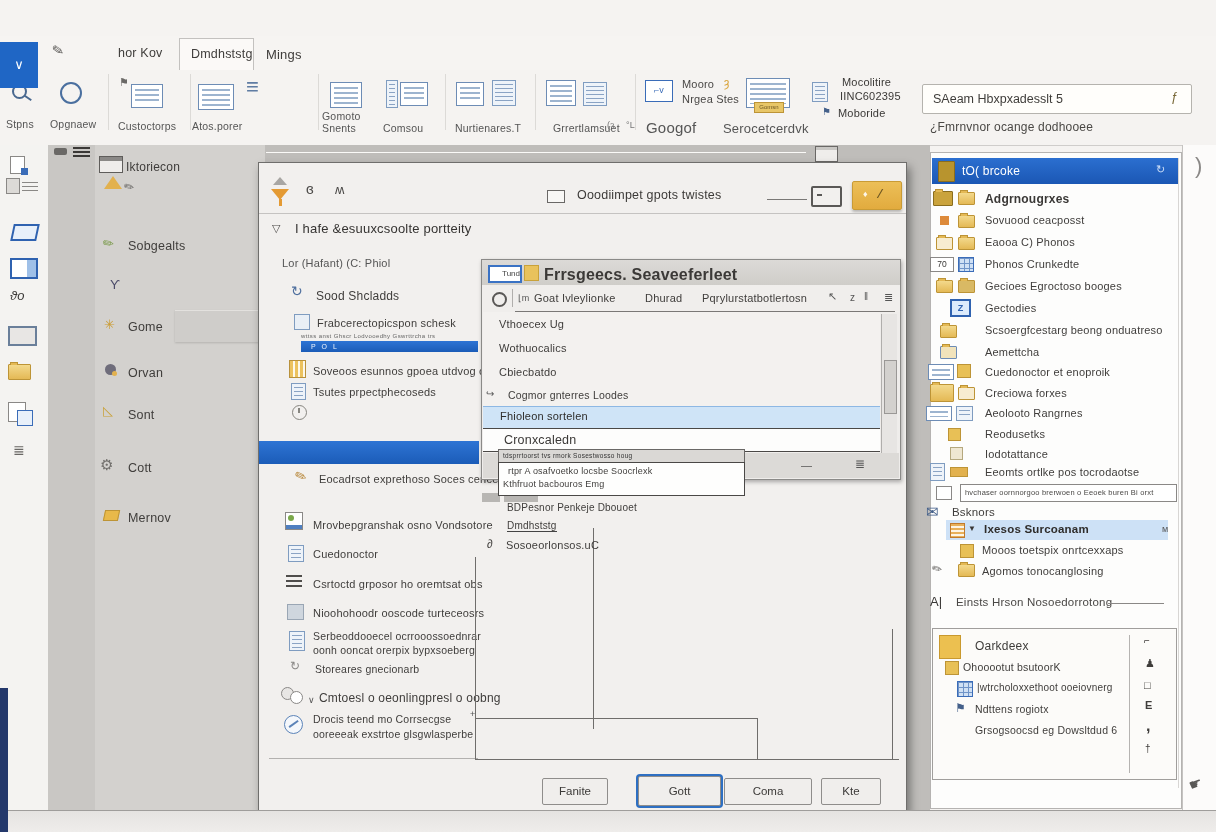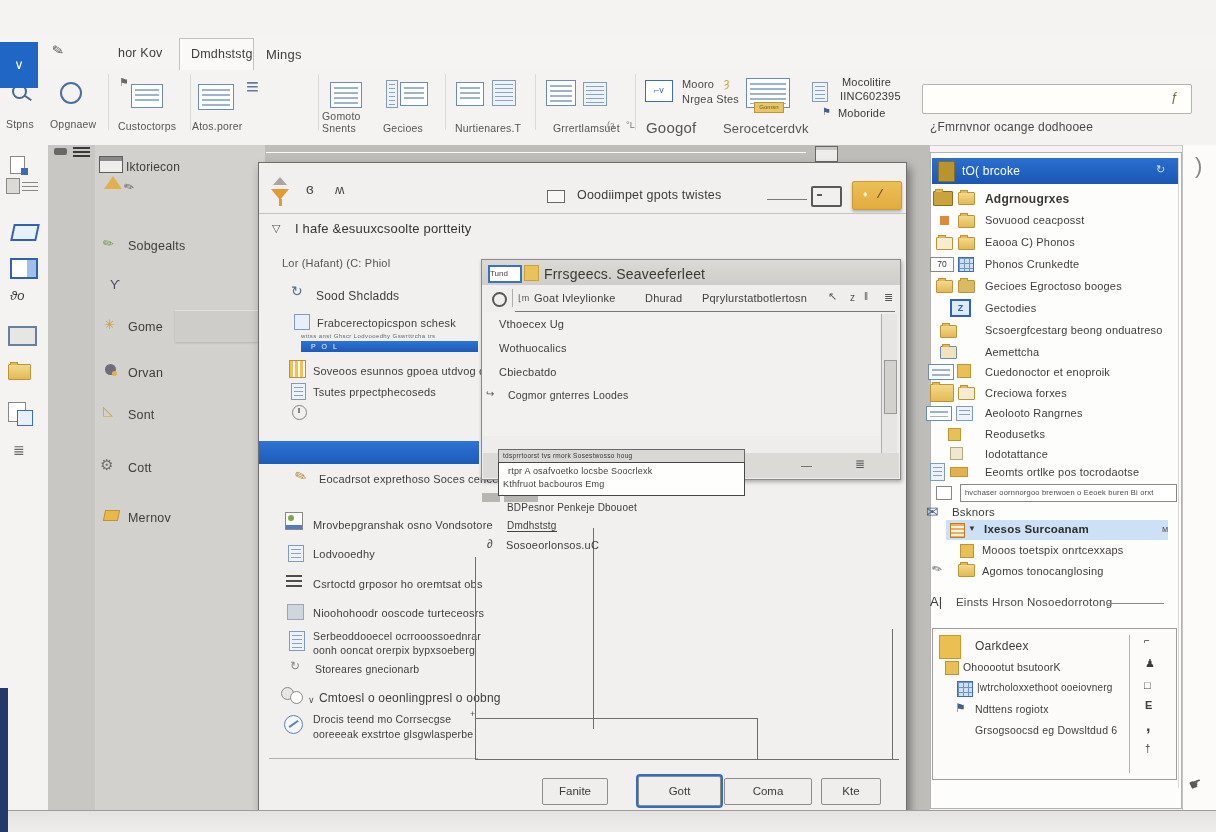--- a/index.html
+++ b/index.html
@@ -65,21 +65,21 @@
     <div class="card a" style="left:198px;top:14px;width:34px;height:24px"></div>
     <span class="t a" style="left:246px;top:4px;font-size:22px;color:#5f7ca3">≡</span>
     <div class="t a" style="left:192px;top:50px;font-size:10.5px;color:#555">Atos.porer</div>
     <div class="vsep a" style="left:318px;top:4px"></div>
 
     <div class="card a" style="left:330px;top:12px;width:30px;height:24px"></div>
     <div class="t a" style="left:322px;top:40px;width:58px;font-size:10.5px;color:#555;white-space:normal;line-height:12px">Gomoto Snents</div>
 
     <div class="docic a" style="left:386px;top:10px;width:10px;height:26px"></div>
     <div class="card a" style="left:400px;top:12px;width:26px;height:22px"></div>
-    <div class="t a" style="left:383px;top:52px;font-size:10.5px;color:#555">Gecioes</div>
+    <div class="t a" style="left:383px;top:52px;font-size:10.5px;color:#555">Comsou</div>
     <div class="vsep a" style="left:445px;top:4px"></div>
 
     <div class="card a" style="left:456px;top:12px;width:26px;height:22px"></div>
     <div class="docic a" style="left:492px;top:10px;width:22px;height:24px"></div>
     <div class="t a" style="left:455px;top:52px;font-size:10.5px;color:#555">Nurtienares.T</div>
     <div class="vsep a" style="left:535px;top:4px"></div>
 
     <div class="card a" style="left:546px;top:10px;width:28px;height:24px"></div>
     <div class="docic a" style="left:583px;top:12px;width:22px;height:22px"></div>
     <div class="t a" style="left:553px;top:52px;font-size:10.5px;color:#555">Grrertlamsuet</div>
@@ -96,20 +96,21 @@
     <div class="a" style="left:754px;top:32px;width:28px;height:9px;background:#e8c667;border:1px solid #bd9436;font-size:6px;color:#6b5420;text-align:center;line-height:9px">Gomsn</div>
     <div class="t a" style="left:723px;top:51px;font-size:13px;color:#555">Serocetcerdvk</div>
 
     <div class="docic a" style="left:812px;top:12px;width:14px;height:18px"></div>
     <div class="t a" style="left:842px;top:6px;font-size:11px;color:#3a3836">Mocolitire</div>
     <div class="t a" style="left:840px;top:20px;font-size:11px;color:#3a3836">IINC602395</div>
     <span class="t a" style="left:822px;top:36px;font-size:10px;color:#44608a">⚑</span>
     <div class="t a" style="left:838px;top:37px;font-size:11px;color:#3a3836">Moboride</div>
 
     <div class="a" style="left:922px;top:14px;width:268px;height:28px;background:#fffefb;border:1.5px solid #b5b3ae;border-radius:2px">
+      <input class="a" style="left: 8px; top: 3px; width: 230px; height: 19px; border: none; outline: none; background: transparent; font-family: &quot;Liberation Sans&quot;, sans-serif; font-size: 12.5px; color: rgb(63, 61, 58);" value="SAeam Hbxpxadesslt 5">
       <span class="t a" style="left:248px;top:4px;font-size:13px;color:#7a6a3a">ƒ</span>
     </div>
     <div class="t a" style="left:930px;top:50px;font-size:12px;color:#4a4845">¿Fmrnvnor ocange dodhooee</div>
   </div>
 
   <div class="a" style="left:0;top:145px;width:48px;height:665px;background:#f4f3f1"></div>
   <div class="a" style="left:48px;top:145px;width:47px;height:665px;background:#c9c7c4"></div>
   <div class="a" style="left:95px;top:145px;width:170px;height:665px;background:#d3d1ce"></div>
   <div class="a" style="left:265px;top:145px;width:665px;height:665px;background:#bfbdba"></div>
   <div class="a" style="left:1182px;top:145px;width:34px;height:665px;background:#fcfbfa;border-left:1px solid #c5c3c1">
@@ -293,21 +294,21 @@
     </div>
     <div class="a" style="left:0;top:278px;width:220px;height:23px;background:linear-gradient(#2e74d4,#1b5cb8)"></div>
     <span class="t a" style="left:36px;top:305px;font-size:14px;color:#b8883c;transform:rotate(-20deg)">✎</span>
     <span class="t a" style="left:60px;top:310px;font-size:11px">Eocadrsot exprethoso Soces cence</span>
     <div class="a" style="left:26px;top:349px;width:16px;height:16px;border:1px solid #8a8886;background:#fff">
       <div class="a" style="left:2px;top:2px;width:6px;height:6px;background:#7aa84a;border-radius:50%"></div>
       <div class="a" style="left:0;bottom:0;width:100%;height:4px;background:#4f7fc0"></div>
     </div>
     <span class="t a" style="left:54px;top:356px;font-size:11px">Mrovbepgranshak osno Vondsotore</span>
     <div class="docic" style="left:29px;top:382px;width:14px;height:15px"></div>
-    <span class="t a" style="left:54px;top:385px;font-size:11px">Lodvooedhy</span>
+    <span class="t a" style="left:54px;top:385px;font-size:11px">Cuedonoctor</span>
     <div class="a" style="left:27px;top:412px;width:16px;height:14px;background:repeating-linear-gradient(to bottom,#4f4d4b 0 2px,transparent 2px 5px)"></div>
     <span class="t a" style="left:54px;top:415px;font-size:11px">Csrtoctd grposor ho oremtsat obs</span>
     <div class="a" style="left:28px;top:441px;width:15px;height:14px;background:#cfd6de;border:1px solid #9aa6b4"></div>
     <span class="t a" style="left:54px;top:444px;font-size:11px">Nioohohoodr ooscode turteceosrs</span>
     <div class="docic" style="left:30px;top:468px;width:14px;height:18px"></div>
     <span class="t a" style="left:54px;top:467px;font-size:10.5px">Serbeoddooecel ocrrooossoednrar</span>
     <span class="t a" style="left:54px;top:481px;font-size:10.5px">oonh ooncat orerpix bypxsoeberg</span>
     <span class="t a" style="left:31px;top:496px;font-size:12px;color:#8a8886">↻</span>
     <span class="t a" style="left:56px;top:500px;font-size:10.5px">Storeares gnecionarb</span>
     <div class="a" style="left:22px;top:524px;width:11px;height:11px;border:1.5px solid #8a8886;border-radius:50%;background:#e8e6e4"></div>
@@ -329,43 +330,49 @@
     <div class="hl-line" style="left:216px;top:394px;width:1px;height:202px"></div>
     <div class="hl-line" style="left:334px;top:365px;width:1px;height:201px"></div>
     <div class="hl-line" style="left:216px;top:555px;width:283px;height:1px"></div>
     <div class="hl-line" style="left:498px;top:555px;width:1px;height:42px"></div>
     <div class="hl-line" style="left:216px;top:596px;width:424px;height:1px"></div>
     <div class="hl-line" style="left:633px;top:466px;width:1px;height:131px"></div>
     <span class="t a" style="left:211px;top:546px;font-size:9px;color:#555">+</span>
 
     <div class="a" style="left:222px;top:96px;width:418px;height:219px;background:#efedeb;border:1px solid #8b8a88;box-shadow:1px 2px 4px rgba(0,0,0,.3)">
       <div class="a" style="left:0;top:0;width:100%;height:25px;background:linear-gradient(#dcdad7,#cfcdc9)">
-        <div class="a" style="left:6px;top:5px;width:30px;height:14px;background:#fff;border:2px solid #3a72c4;font-size:8px;text-align:left;line-height:14px;color:#444">Tund</div>
+        <div class="a" style="left:6px;top:5px;width:30px;height:14px;background:#fff;border:2px solid #3a72c4;font-size:8px;text-align:right;line-height:14px;color:#444">Tund</div>
         <div class="a" style="left:42px;top:5px;width:13px;height:14px;background:#e9c25c;border:1px solid #c9a23a"></div>
-        <span class="t a" style="left:62px;top:6px;font-size:14px;font-weight:normal;color:#3b3937">Frrsgeecs. Seaveeferleet</span>
+        <span class="t a" style="left:62px;top:6px;font-size:16px;font-weight:bold;color:#3b3937">Frrsgeecs. Seaveeferleet</span>
       </div>
       <div class="a" style="left:0;top:25px;width:100%;height:27px;background:#f0eeec">
         <div class="ring" style="left:10px;top:7px;width:11px;height:11px;border-color:#5a5856"></div>
         <div class="a" style="left:30px;top:4px;width:1px;height:18px;background:#b0aeac"></div>
         <span class="t a" style="left:36px;top:8px;font-size:9px;color:#555">⌊m</span>
         <span class="t a" style="left:52px;top:7px;font-size:11px">Goat Ivleylionke</span>
         <span class="t a" style="left:163px;top:7px;font-size:11px">Dhurad</span>
         <span class="t a" style="left:220px;top:7px;font-size:11px">Pqrylurstatbotlertosn</span>
         <span class="t a" style="left:346px;top:5px;font-size:11px;color:#555">↖</span>
         <span class="t a" style="left:368px;top:7px;font-size:10px;color:#555">z</span>
         <span class="t a" style="left:382px;top:6px;font-size:10px;color:#555">‖</span>
         <span class="t a" style="left:402px;top:6px;font-size:11px;color:#555">≣</span>
         <div class="a" style="left:33px;top:26px;width:380px;height:1px;background:#7a7876"></div>
       </div>
       <div class="a" style="left:1px;top:52px;width:397px;height:124px;background:#f3f1ef">
         <span class="t a" style="left:16px;top:6px;font-size:11px">Vthoecex Ug</span>
         <span class="t a" style="left:16px;top:30px;font-size:11px">Wothuocalics</span>
         <span class="t a" style="left:16px;top:54px;font-size:11px">Cbiecbatdo</span>
         <span class="t a" style="left:3px;top:76px;font-size:10px;color:#555">↪</span>
         <span class="t a" style="left:25px;top:77px;font-size:10.5px">Cogmor gnterres Loodes</span>
+        <div class="a" style="left:0;top:94px;width:397px;height:21px;background:#cfe4f7;border-top:1px solid #8db8e4;border-bottom:1px solid #8db8e4">
+          <span class="t a" style="left:17px;top:3px;font-size:11px;color:#2f2d2b">Fhioleon sortelen</span>
+        </div>
+        <div class="a" style="left:0;top:116px;width:397px;height:22px;background:#fdfdfc;border-top:1px solid #4a4846;border-bottom:1px solid #4a4846">
+          <span class="t a" style="left:21px;top:4px;font-size:12.5px;color:#3a3836">Cronxcaledn</span>
+        </div>
       </div>
       <div class="a" style="left:399px;top:54px;width:15px;height:140px;background:#e7e5e3;border-left:1px solid #b0aeac">
         <div class="a" style="left:2px;top:46px;width:11px;height:52px;background:#d3d1ce;border:1px solid #9a9896"></div>
       </div>
       <div class="a" style="left:1px;top:193px;width:416px;height:25px;background:#dcdad7">
         <span class="t a" style="left:318px;top:6px;font-size:11px;color:#555">—</span>
         <span class="t a" style="left:372px;top:4px;font-size:12px;color:#555">≣</span>
       </div>
     </div>
 

